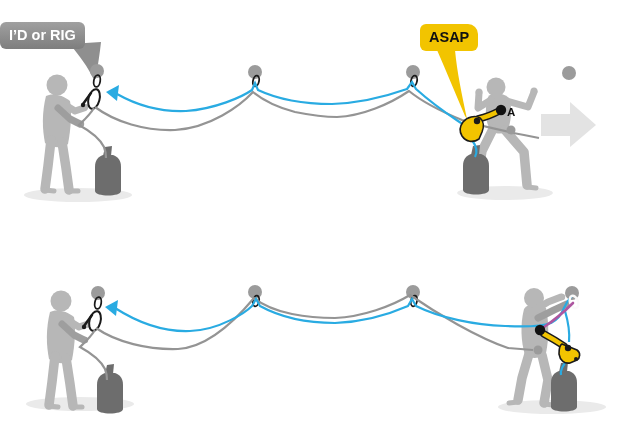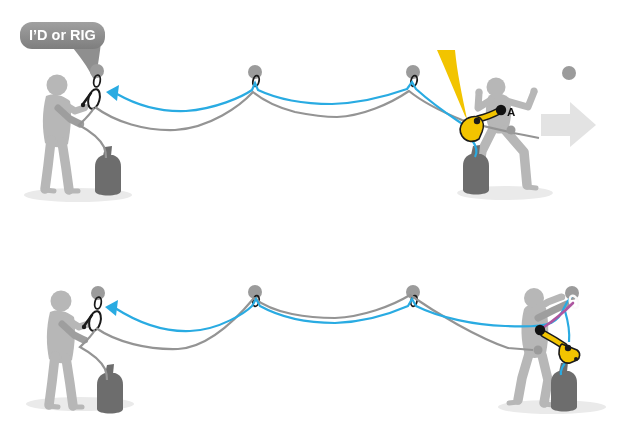--- a/index.html
+++ b/index.html
@@ -6,23 +6,22 @@
   .stage{
     position:relative;width:617px;height:438px;background:#ffffff;overflow:hidden;
     font-family:"Liberation Sans",sans-serif;
   }
   .stage svg{position:absolute;left:0;top:0;}
   .callout{
     position:absolute;font-weight:bold;font-size:14.5px;line-height:1;
     padding:6px 9px;border-radius:6px;white-space:nowrap;
   }
   .callout-gray{
-    left:20px;top:22px;color:#ffffff;
+    left:0;top:22px;color:#ffffff;
     background:linear-gradient(180deg,#a0a0a0,#7e7e7e);
-    border-radius:12px;
   }
   .callout-yellow{
     left:420px;top:24px;color:#111111;background:#f2c400;
     border-radius:6px 10px 6px 6px;
   }
 </style>
 </head>
 <body>
 
 <div class="stage">
@@ -154,13 +153,14 @@
       <path d="M544,334 Q555,340 564,346" fill="none" stroke="#f2c400" stroke-width="4.5" stroke-linecap="round"></path>
       <circle cx="540" cy="330" r="5.2" fill="#111111"></circle>
       <path d="M562,344 L577,350 C581,353 580,358 577,360 L570,363 C564,364 560,360 559,354 C559,349 560,345 562,344 Z" fill="#f2c400" stroke="#1a1a1a" stroke-width="1.6"></path>
       <circle cx="568" cy="348" r="3.2" fill="#1a1a1a"></circle>
       <circle cx="576" cy="359" r="2" fill="#1a1a1a"></circle>
     </g>
   </g>
 </svg>
 
 <div class="callout callout-gray">I’D or RIG</div>
+<div class="callout callout-yellow">ASAP</div>
 </div>
 
 </body></html>

